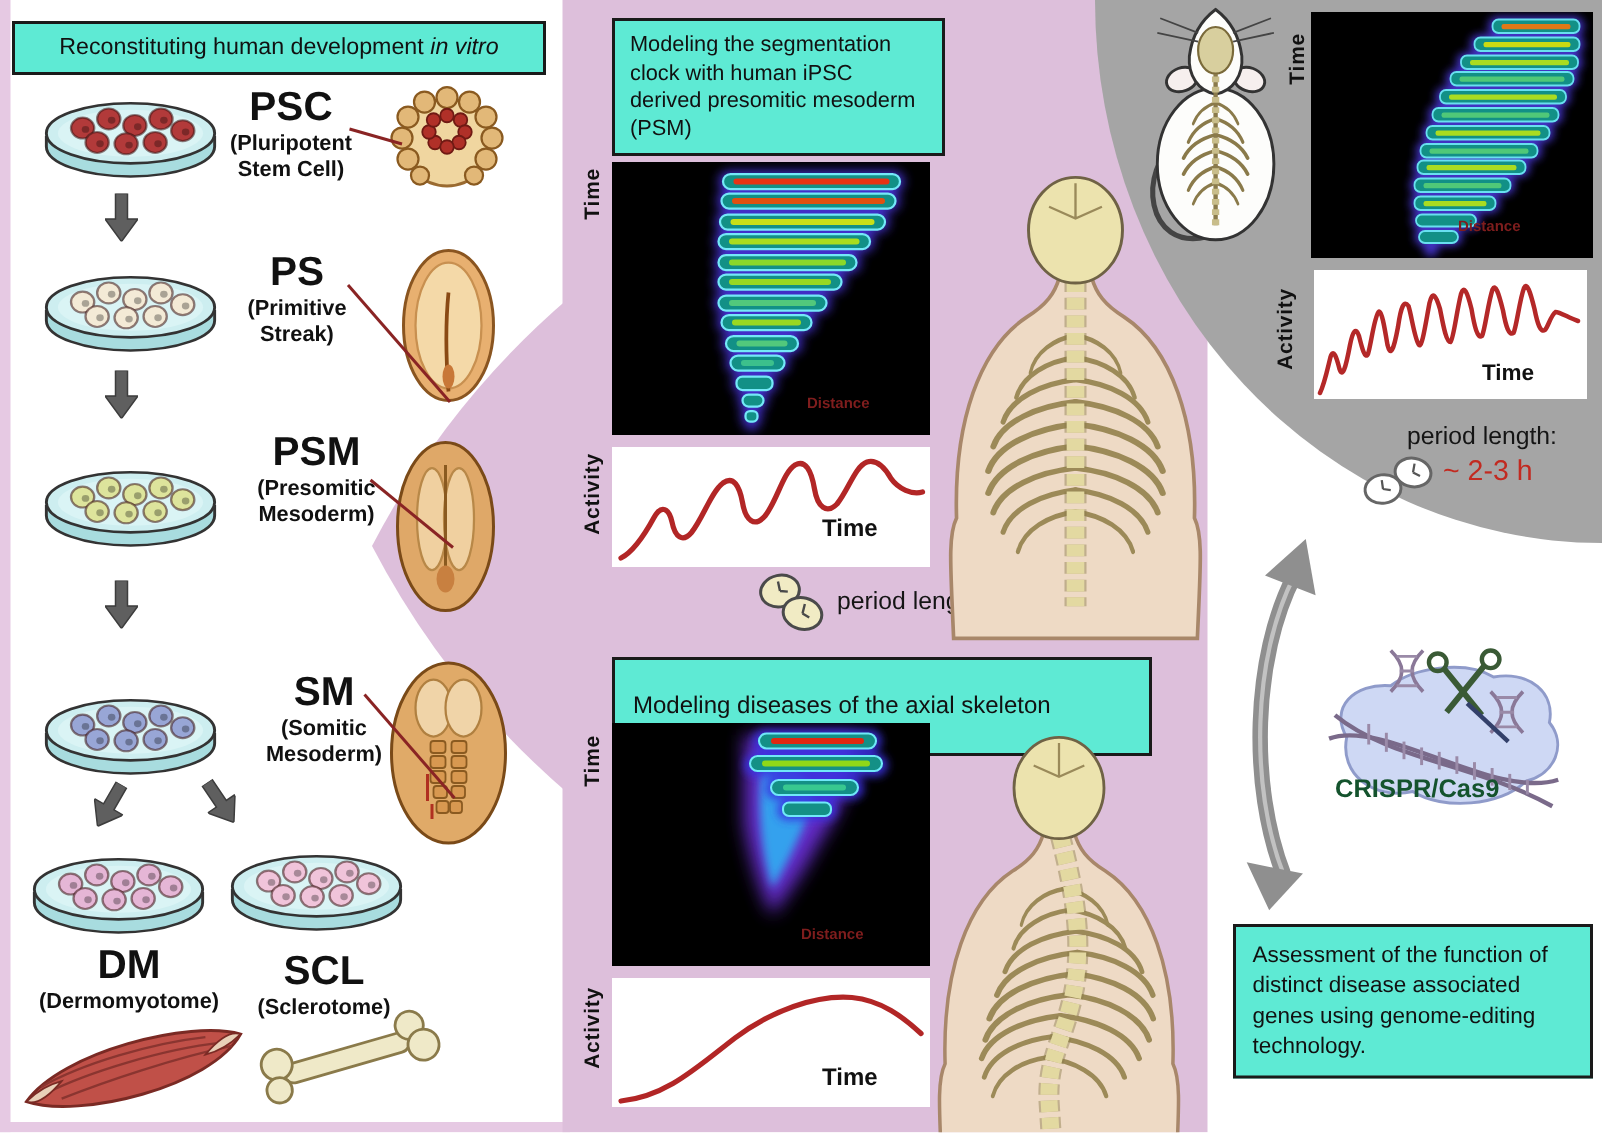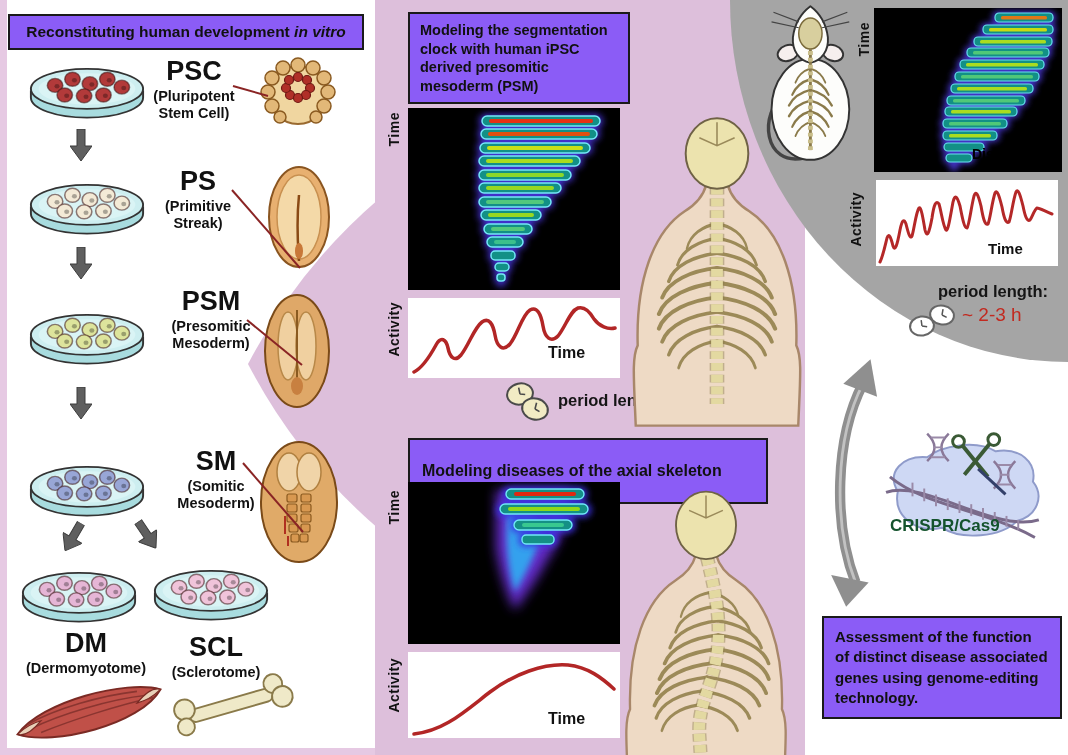--- a/index.html
+++ b/index.html
@@ -1,28 +1,28 @@
 <!DOCTYPE html>
 <html><head>
 <meta charset="utf-8">
 <style>
   html,body{margin:0;padding:0;background:#fff;}
   .stage{position:relative;width:1068px;height:755px;background:#fff;overflow:hidden;
          font-family:"Liberation Sans",sans-serif;color:#111;}
   .abs{position:absolute;}
-  .boxtitle{position:absolute;background:#8b5cf6;border:2px solid #1a1a1a;font-weight:700;
+  .boxtitle{position:absolute;background:#5eead4;border:2px solid #1a1a1a;font-weight:400;
             color:#111;line-height:1.28;}
   .stg{position:absolute;text-align:center;color:#111;}
   .stg .ab{font-size:27px;font-weight:700;line-height:1;}
   .stg .nm{font-size:14.5px;font-weight:700;line-height:1.15;margin-top:3px;}
   .vlab{position:absolute;writing-mode:vertical-rl;transform:rotate(180deg);
         font-size:14px;font-weight:700;color:#111;letter-spacing:.5px;}
-  .dist{position:absolute;color:#000000;font-weight:700;font-size:14px;text-align:right;}
+  .dist{position:absolute;color:#7f1d1d;font-weight:700;font-size:10px;text-align:right;}
   .tlab{position:absolute;color:#111;font-weight:700;font-size:15px;}
-  .plab{font-size:16.5px;font-weight:700;color:#151515;}
+  .plab{font-size:16.5px;font-weight:400;color:#151515;}
   .pval{font-size:17.5px;font-weight:400;color:#c22a20;}
   svg{display:block;}
 </style>
 </head>
 <body>
 
 <div class="stage">
 
   <svg width="0" height="0" style="position:absolute">
     <defs>

